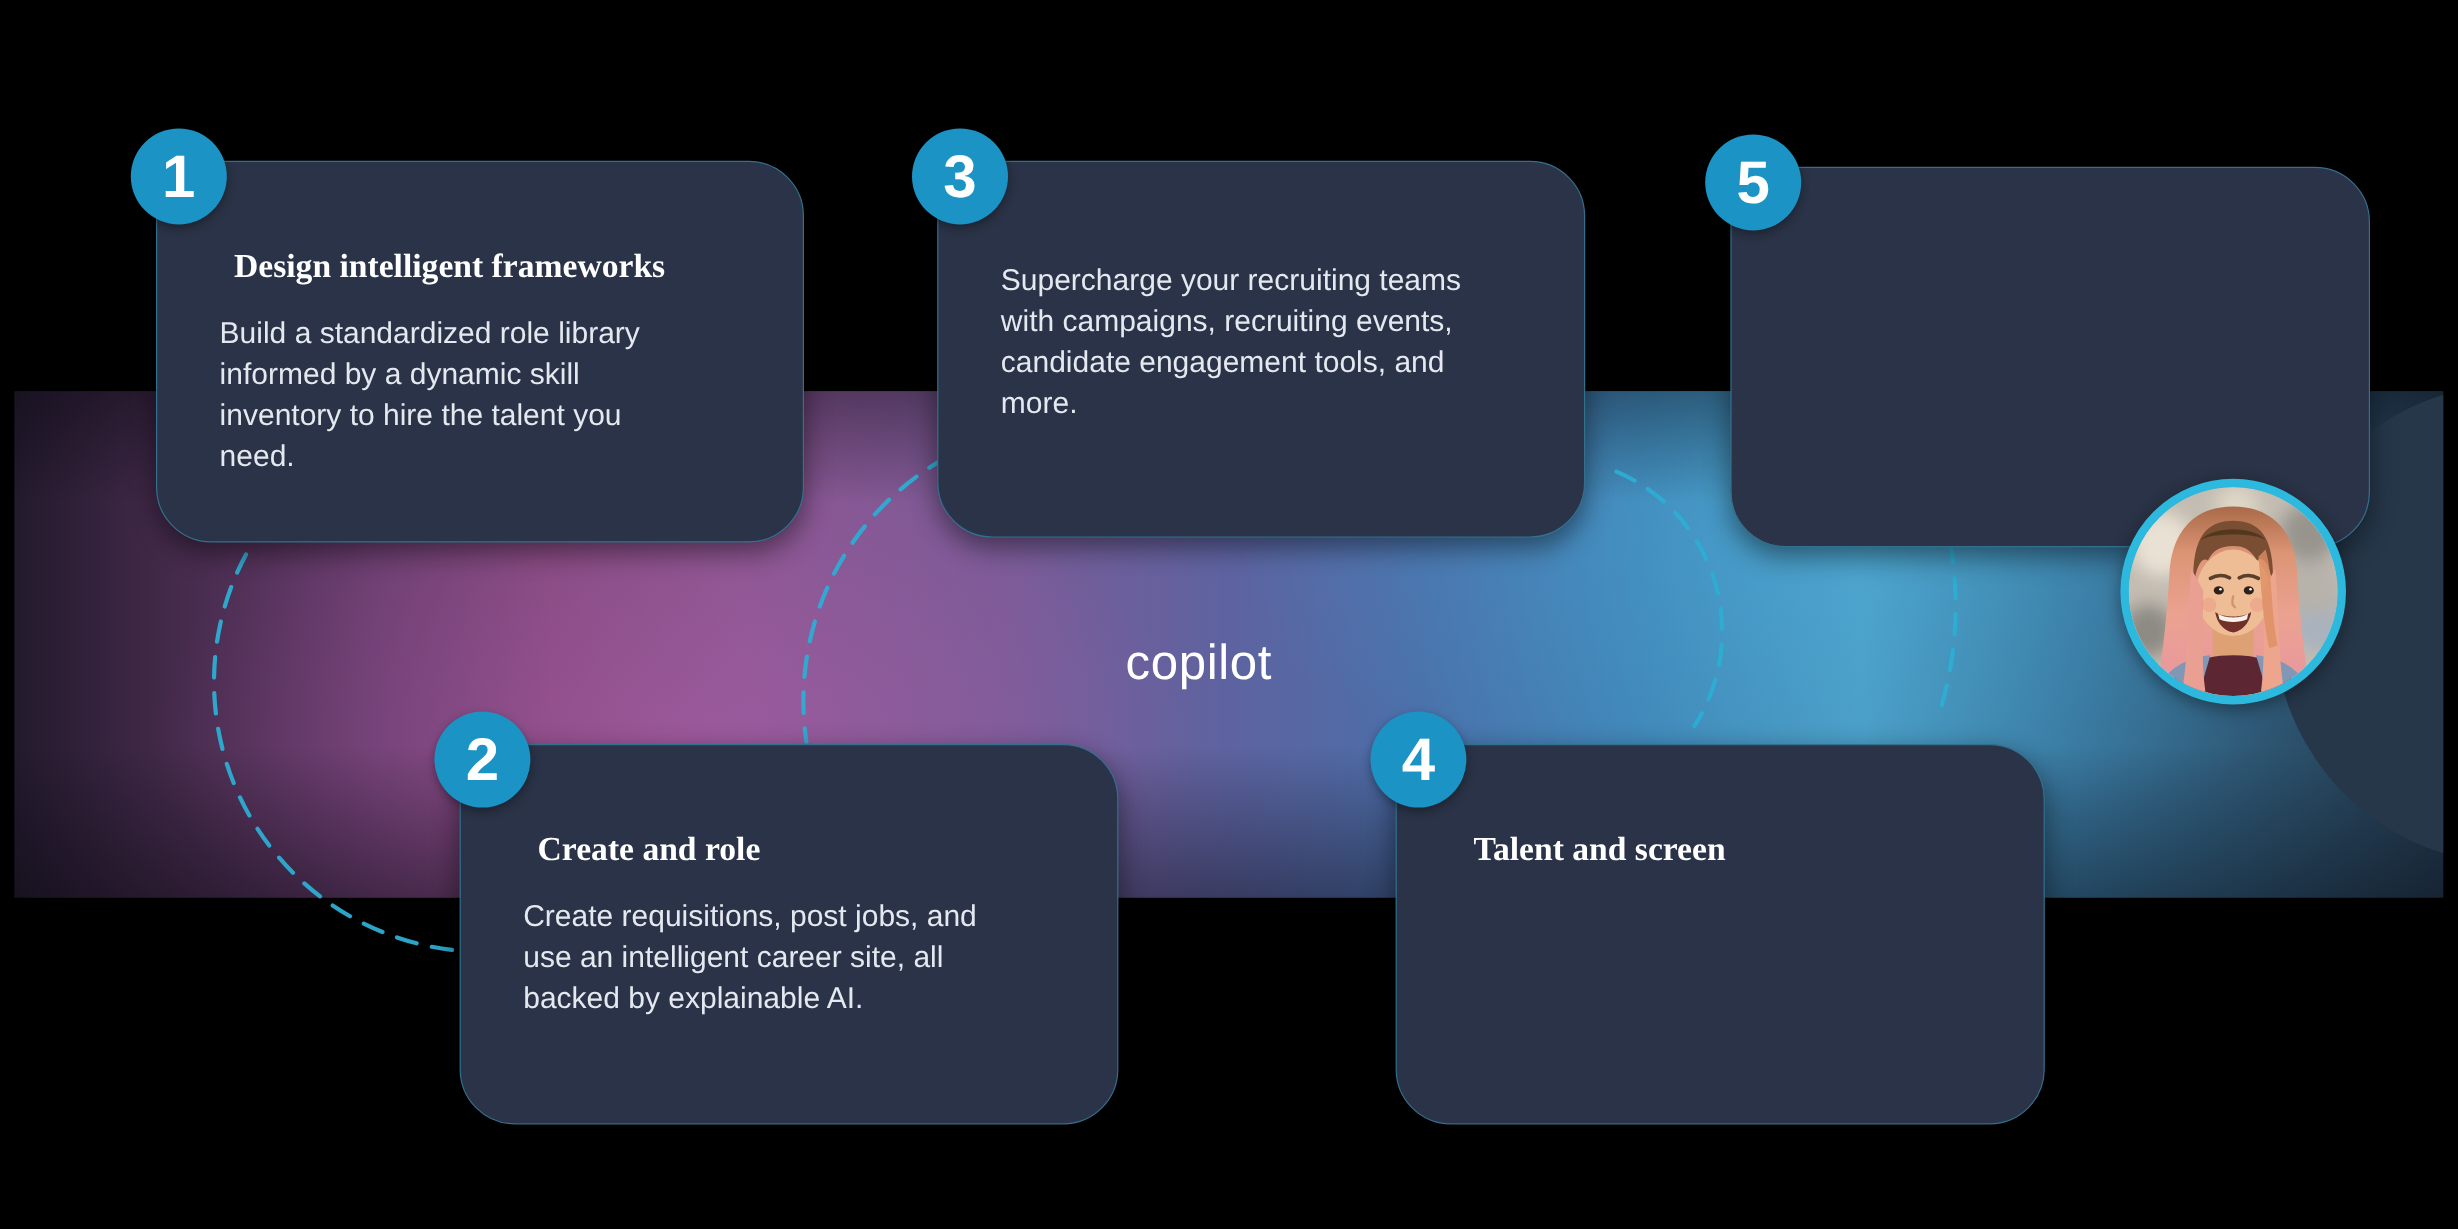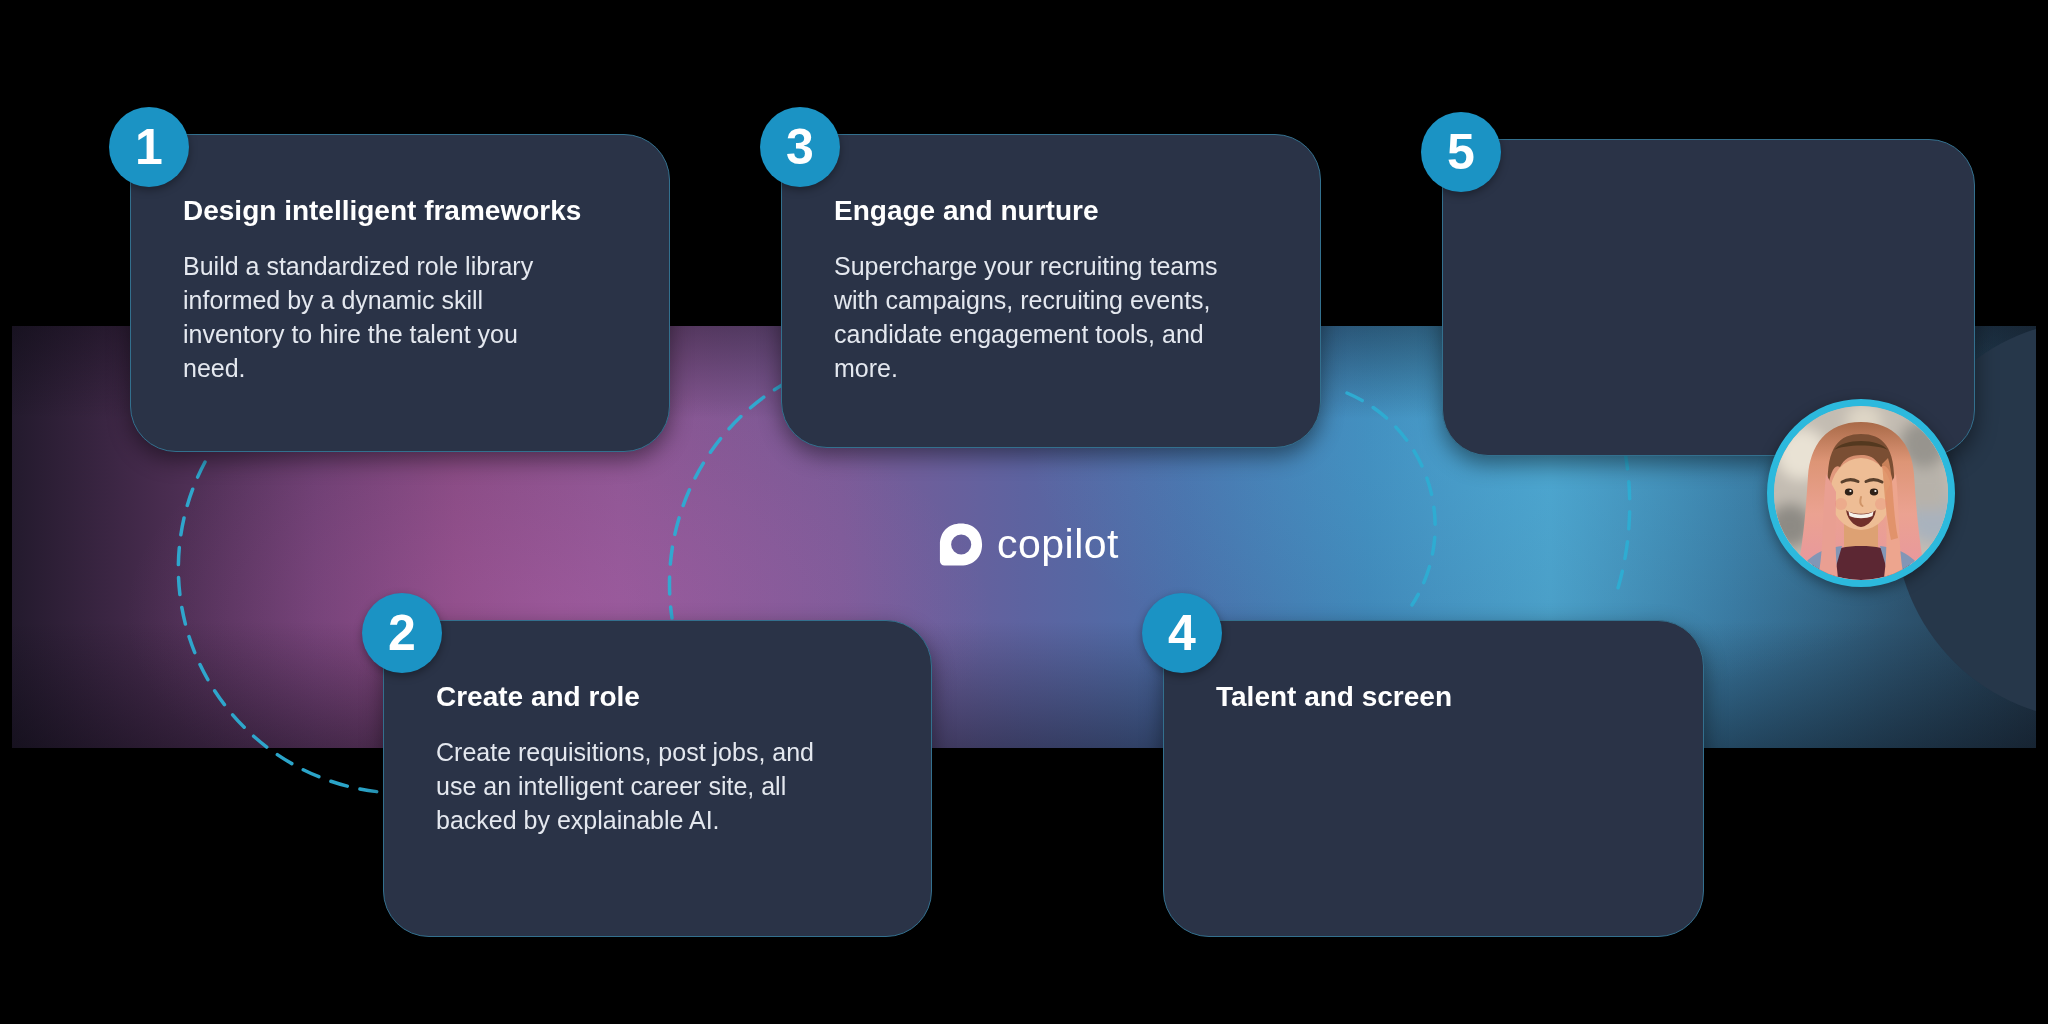--- a/index.html
+++ b/index.html
@@ -36,43 +36,44 @@
   
   .card{
     position:absolute; z-index:3; box-sizing:border-box;
     background:var(--card-bg,#2a3347);
     border:1.5px solid var(--card-border,#33708e);
     border-radius:46px;
     padding:60px 56px 0 52px;
     box-shadow:0 8px 22px rgba(0,0,0,.45);
   }
   .card h2{
-    margin:0; font-size:28px; font-weight:700; letter-spacing:0;
+    margin:12px; font-size:28px; font-weight:700; letter-spacing:0;
     color:var(--title,#ffffff);
+    font-family:Liberation Serif, serif;
   }
   .card p{
     margin:22px 0 0 0; font-size:25px; line-height:34px; font-weight:400;
     color:var(--body-text,#e4e8ef); white-space:pre-line;
   }
   .c1{left:130px; top:134px; width:540px; height:318px;}
   .c2{left:383px; top:620px; width:549px; height:317px;}
   .c3{left:781px; top:134px; width:540px; height:314px;}
   .c4{left:1163px; top:620px; width:541px; height:317px;}
   .c5{left:1442px; top:139px; width:533px; height:317px;}
   .badge{
     position:absolute; left:-22px; top:-28px; width:80px; height:80px;
     border-radius:50%; background:var(--badge-bg,#1b93c4);
     color:var(--badge-text,#ffffff);
     font-size:50px; font-weight:700; line-height:80px; text-align:center;
     box-shadow:0 3px 8px rgba(0,0,0,.35);
   }
   
   .logo{
     position:absolute; left:938px; top:516px; height:56px; z-index:3;
-    display:flex; align-items:center; gap:13px;
+    display:flex; align-items:center; gap:13px;flex-direction:column;
   }
   .logo-text{
     color:#fff; font-size:41px; font-weight:500; letter-spacing:.5px;
   }
   
   .avatar{
     position:absolute; left:1767px; top:399px; width:174px; height:174px;
     border:7px solid var(--ring,#2cb9dd); border-radius:50%;
     overflow:hidden; z-index:5; background:#c3bcb2;
     box-shadow:0 4px 14px rgba(0,0,0,.4);
@@ -107,21 +108,20 @@
   <section class="card c2">
     <div class="badge">2</div>
     <h2>Create and role</h2>
     <p>Create requisitions, post jobs, and
 use an intelligent career site, all
 backed by explainable AI.</p>
   </section>
 
   <section class="card c3">
     <div class="badge">3</div>
-    <h2>Engage and nurture</h2>
     <p>Supercharge your recruiting teams
 with campaigns, recruiting events,
 candidate engagement tools, and
 more.</p>
   </section>
 
   <section class="card c4">
     <div class="badge">4</div>
     <h2>Talent and screen</h2>
   </section>

